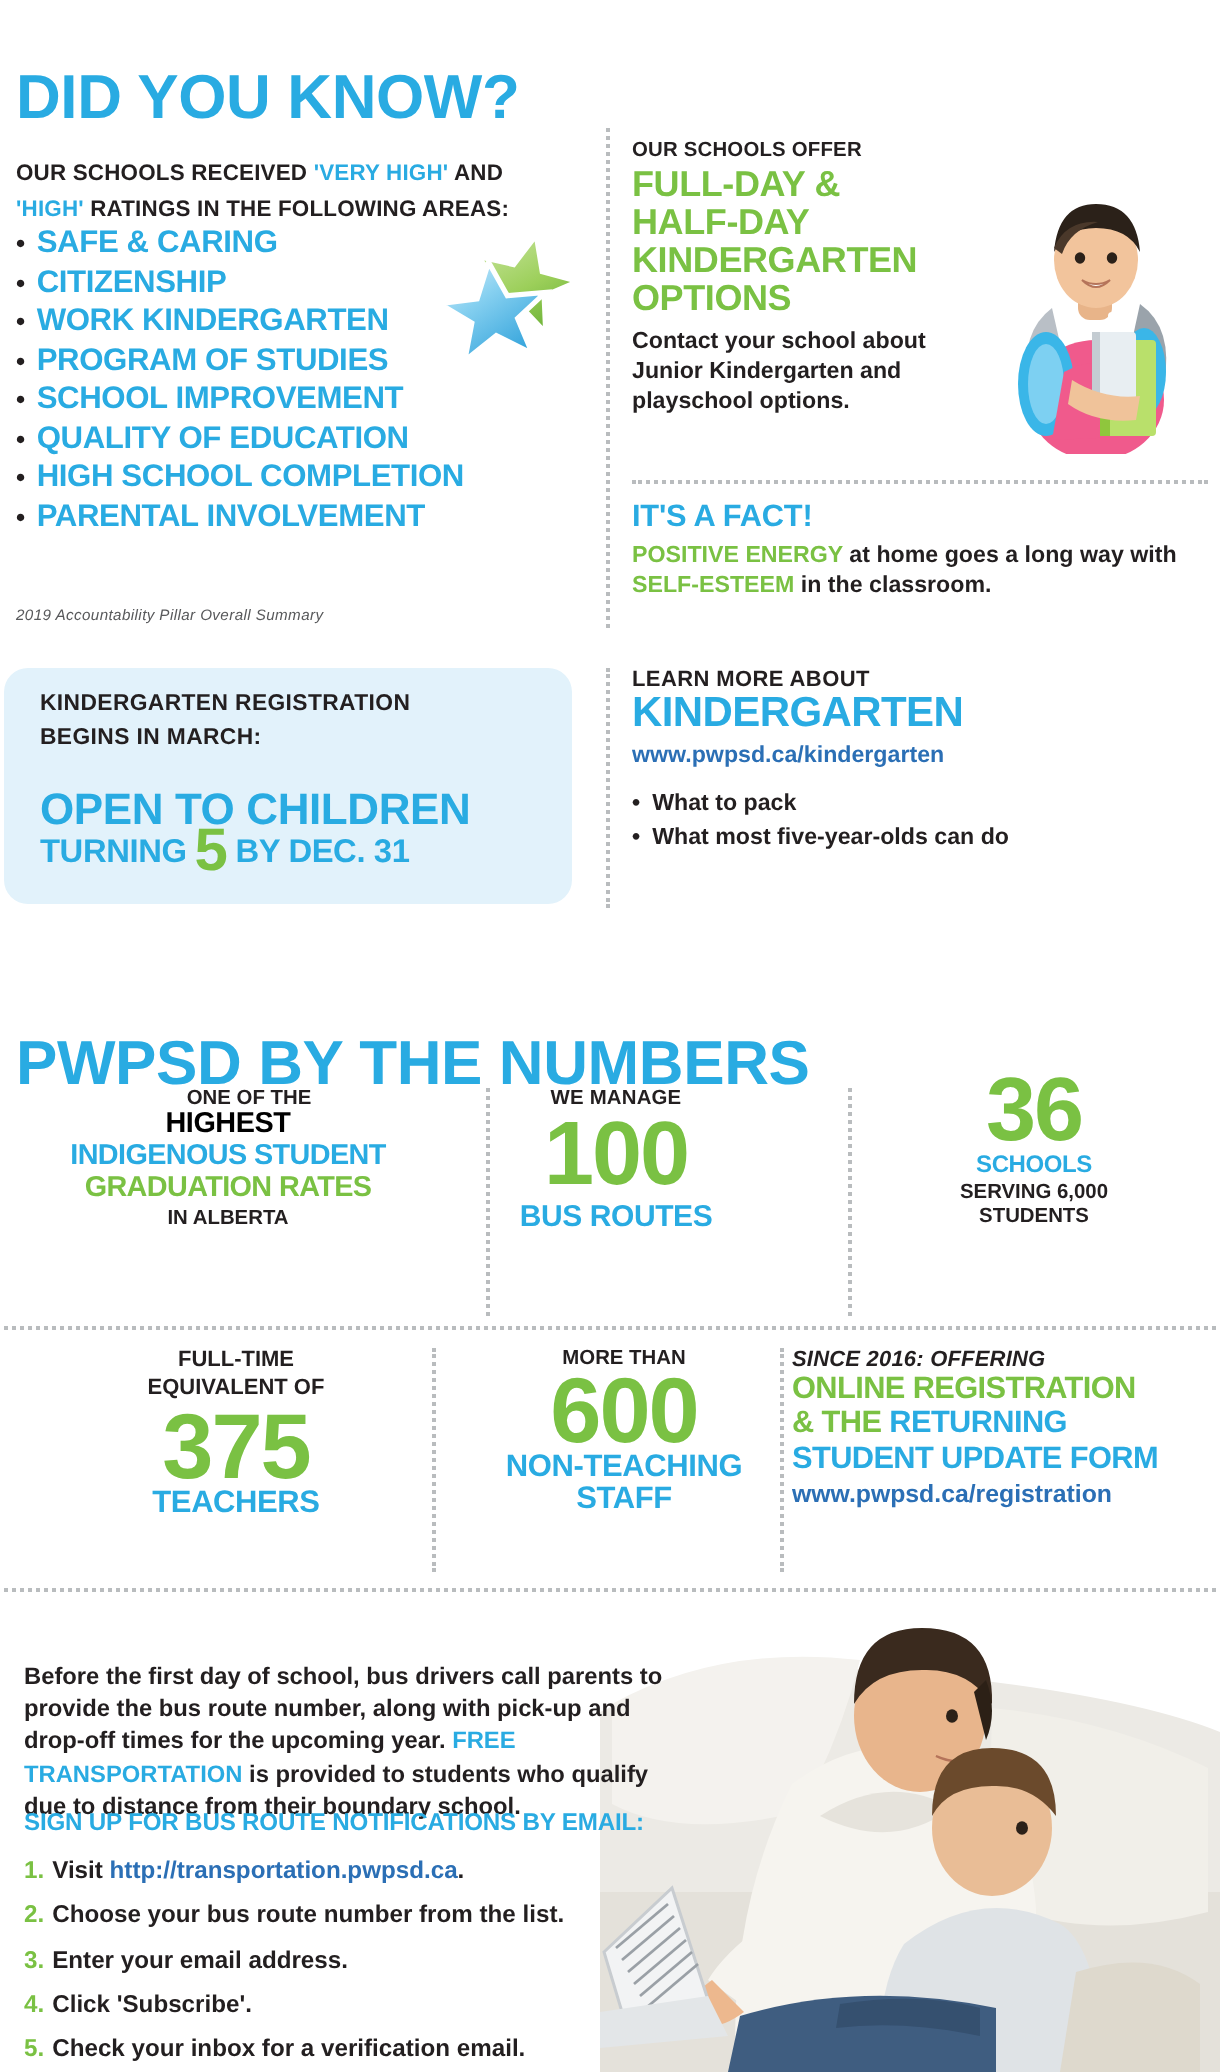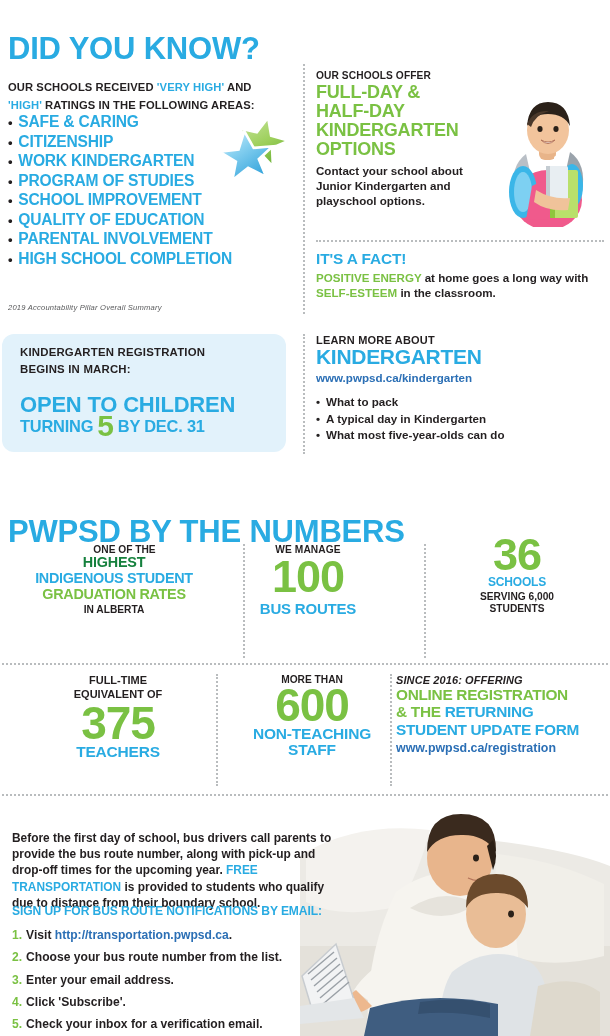--- a/index.html
+++ b/index.html
@@ -110,21 +110,21 @@
   #num-title{position:absolute;left:8px;top:12px;}
 
   .num-cell{position:absolute;text-align:center;}
   .eyebrow{font-size:10.2px;font-weight:bold;letter-spacing:.1px;line-height:1.22;}
   .bignum{font-weight:bold;color:#7ac143;line-height:.85;letter-spacing:-1px;}
   .sublabel{font-size:13.6px;font-weight:bold;color:#29abe2;line-height:1.06;letter-spacing:-.2px;}
   .footnote{font-size:10.2px;font-weight:bold;line-height:1.2;}
 
   #cell-indigenous{left:0px;top:66px;width:228px;}
   #ind-l1{font-size:10.2px;font-weight:bold;margin-left:21px;}
-  #ind-l2{font-size:14.4px;font-weight:bold;color:#15803d;line-height:1.1;letter-spacing:-.2px;}
+  #ind-l2{font-size:14.4px;font-weight:bold;color:#000000;line-height:1.1;letter-spacing:-.2px;}
   #ind-l3{font-size:14.4px;font-weight:bold;color:#29abe2;line-height:1.1;letter-spacing:-.3px;}
   #ind-l4{font-size:14.4px;font-weight:bold;color:#7ac143;line-height:1.1;letter-spacing:-.3px;}
   #ind-l5{font-size:10.2px;font-weight:bold;margin-top:1px;}
 
   #cell-bus{left:228px;top:66px;width:160px;}
   #bus-num{font-size:45px;margin-top:2px;}
   #bus-sub{font-size:15px;margin-top:4px;}
 
   #cell-schools{left:412px;top:58px;width:210px;}
   #sch-num{font-size:45px;}
@@ -184,22 +184,22 @@
 
     <p id="ratings-intro"><span>OUR SCHOOLS RECEIVED </span><span class="blue">'VERY HIGH'</span><span> AND </span><span class="blue">'HIGH'</span><span> RATINGS IN THE FOLLOWING AREAS:</span></p>
 
     <ul id="rating-list">
       <li>SAFE &amp; CARING</li>
       <li>CITIZENSHIP</li>
       <li>WORK KINDERGARTEN</li>
       <li>PROGRAM OF STUDIES</li>
       <li>SCHOOL IMPROVEMENT</li>
       <li>QUALITY OF EDUCATION</li>
+      <li>HIGH SCHOOL COMPLETION</li>
       <li>PARENTAL INVOLVEMENT</li>
-      <li>HIGH SCHOOL COMPLETION</li>
     </ul>
 
     <p id="pillar-note">2019 Accountability Pillar Overall Summary</p>
 
     <div id="stars">
       <svg width="82" height="68" viewBox="0 0 82 68">
         <defs>
           <linearGradient id="gGreen" x1="0" y1="0" x2="1" y2="1">
             <stop offset="0%" stop-color="#cfe8a8"></stop>
               <stop offset="55%" stop-color="#9ccf5a"></stop>
@@ -287,21 +287,20 @@
     </div>
 
     <div id="div-reg-v" class="vdots"></div>
 
     <div id="learn-block">
       <div id="learn-eyebrow">LEARN MORE ABOUT</div>
       <div id="learn-head">KINDERGARTEN</div>
       <a id="learn-url">www.pwpsd.ca/kindergarten</a>
       <ul id="learn-list">
         <li>What to pack</li>
-        <li>A typical day in Kindergarten</li>
         <li>What most five-year-olds can do</li>
       </ul>
     </div>
   </section>
 
   <section id="sec-num">
     <h2 id="num-title" class="big-title">PWPSD BY THE NUMBERS</h2>
 
     <div id="cell-indigenous" class="num-cell">
       <div id="ind-l1">ONE OF THE</div>

